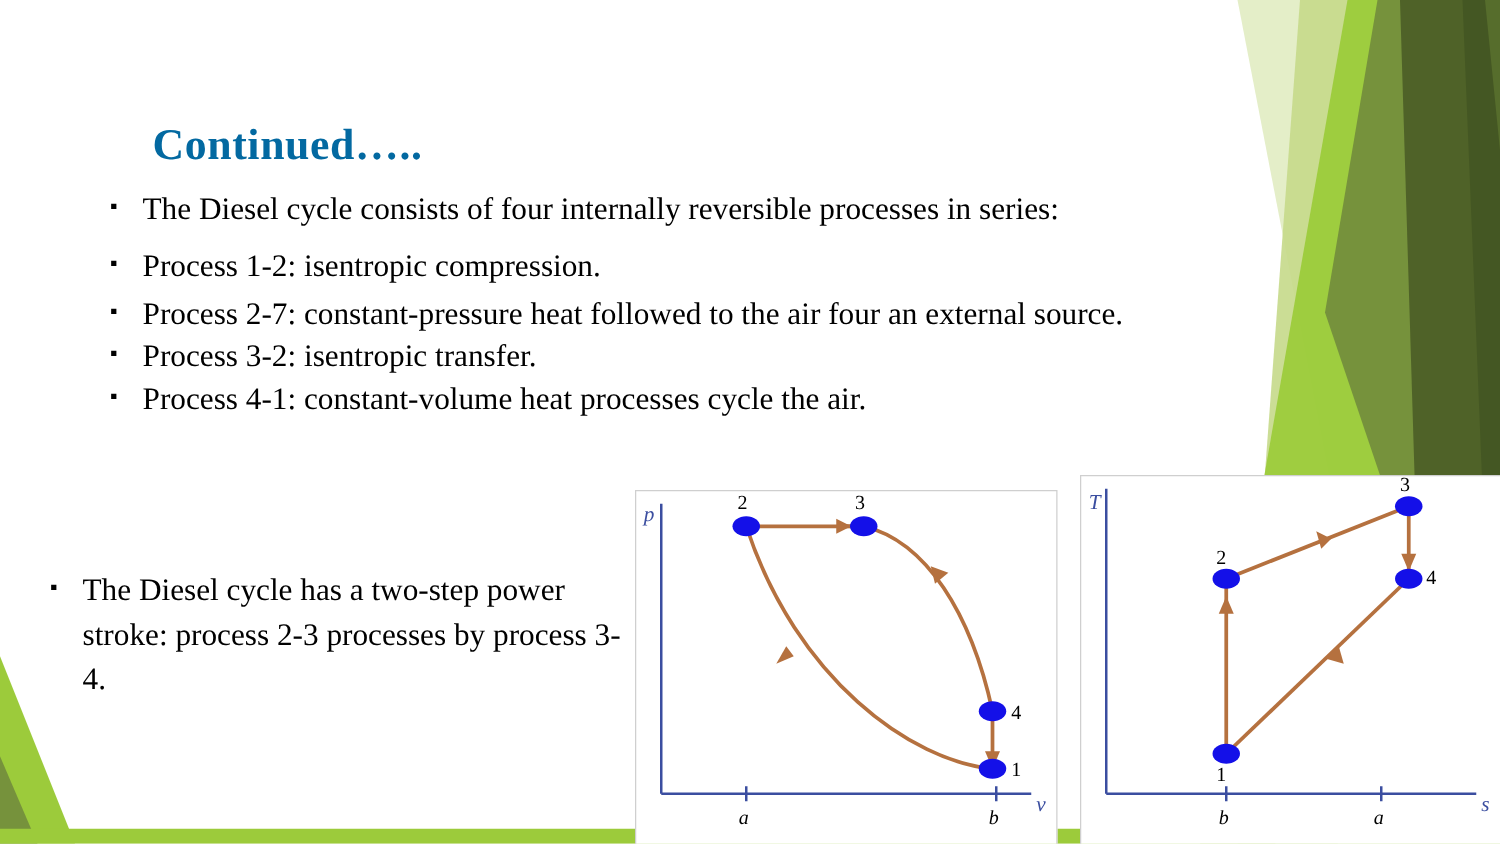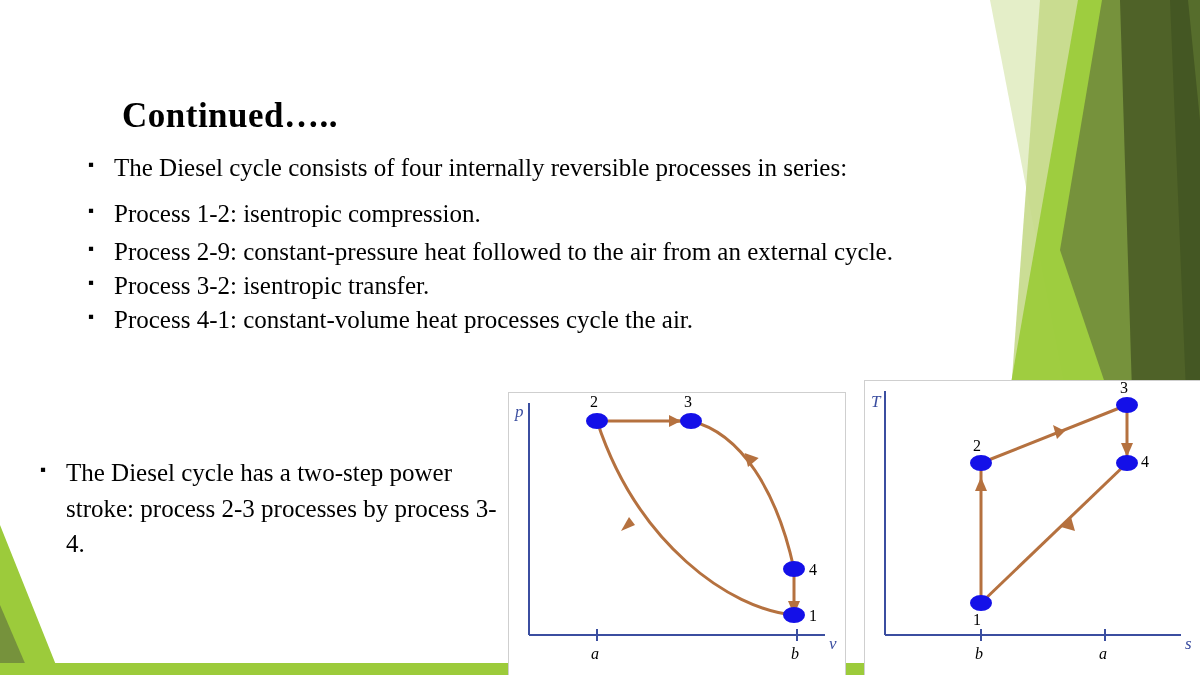--- a/index.html
+++ b/index.html
@@ -47,21 +47,21 @@
     background: #9ccb3b;
   }
 
   
   .title {
     position: absolute;
     left: 122px;
     top: 96px;
     font-size: 35px;
     font-weight: bold;
-    color: #000000;
+    color: #0369a1;
     letter-spacing: 0.5px;
   }
 
   .bullets {
     position: absolute;
     left: 88px;
     top: 152px;
     width: 1090px;
   }
   .bullet {
@@ -150,21 +150,21 @@
     <div class="bullet b1">
       <span class="marker">▪</span>
       <span class="text"><span>The Diesel cycle consists of four internally reversible processes in series:</span></span>
     </div>
     <div class="bullet b2">
       <span class="marker">▪</span>
       <span class="text"><b>Process 1-2</b><span>:  </span><b>isentropic</b><span> compression.</span></span>
     </div>
     <div class="bullet">
       <span class="marker">▪</span>
-      <span class="text"><b>Process 2-9</b><span>:  </span><b>constant-pressure</b><span> heat followed </span><b>to</b><span> the air from an external cycle.</span></span>
+      <span class="text"><b>Process 2-7</b><span>:  </span><b>constant-pressure</b><span> heat followed </span><b>to</b><span> the air four an external source.</span></span>
     </div>
     <div class="bullet">
       <span class="marker">▪</span>
       <span class="text"><b>Process 3-2</b><span>:  </span><b>isentropic</b><span> transfer.</span></span>
     </div>
     <div class="bullet">
       <span class="marker">▪</span>
       <span class="text"><b>Process 4-1</b><span>:  </span><b>constant-volume</b><span> heat processes </span><b>cycle</b><span> the air.</span></span>
     </div>
   </div>

